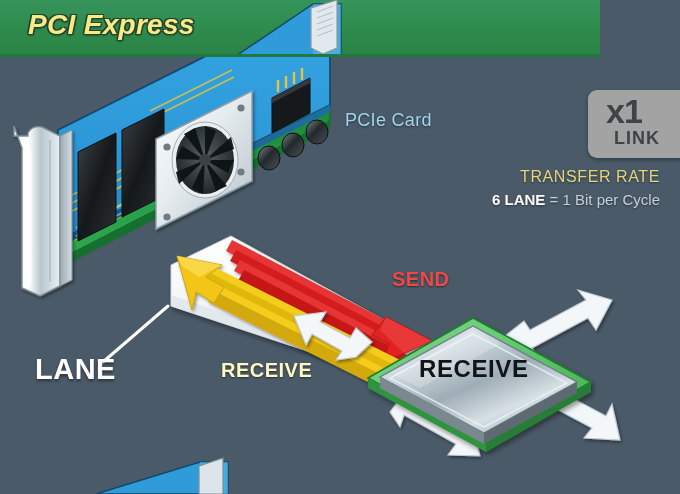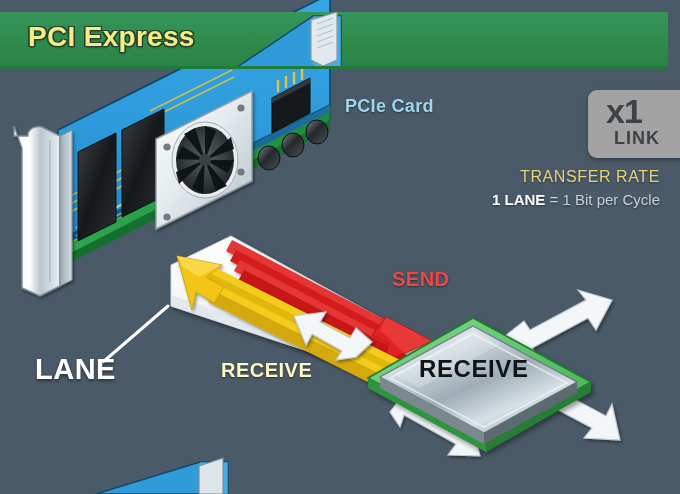--- a/index.html
+++ b/index.html
@@ -13,26 +13,27 @@
     height: 494px;
     overflow: hidden;
     background: #4a5a68;
     font-family: "Liberation Sans", sans-serif;
     user-select: none;
   }
 
   
   #header {
     position: absolute;
-    left: 0; top: 12px;
-    width: 668px; height: 57px;
+    left: 0; top: 0;
+    width: 600px; height: 57px;
     background: #2f8f4e;
     background: linear-gradient(180deg, #35945a 0%, #2e8b4c 55%, #2a8246 100%);
     overflow: hidden;
     z-index: 40;
+    font-style: italic;
   }
   #header-rule {
     position: absolute;
     left: 0; top: 54px;
     width: 680px; height: 3px;
     background: #1f7a3c;
   }
   #title-left {
     position: absolute;
     left: 28px; top: 9px;
@@ -53,22 +54,22 @@
     color: #e9fbe9;
     letter-spacing: 0.2px;
     text-shadow: 0 1px 2px rgba(0,0,0,.35);
   }
   
   #header-card { position: absolute; left: 225px; top: -4px; width: 150px; height: 66px; }
 
   
   #pcie-card-label {
     position: absolute;
-    left: 345px; top: 96px;
-    font-size: 18px; font-weight: bold;
+    left: 345px; top: 110px;
+    font-size: 18px; font-weight: normal;
     color: #a2d4ef;
     letter-spacing: .3px;
     text-shadow: 0 1px 2px rgba(0,0,0,.45);
     z-index: 30;
   }
   #send-label {
     position: absolute;
     left: 392px; top: 268px;
     font-size: 20px; font-weight: bold;
     color: #ef4747;
@@ -413,15 +414,15 @@
   <div id="receive-label">RECEIVE</div>
   <div id="lane-label">LANE</div>
   <div id="switch-label">RECEIVE</div>
 
   <div id="link-badge">
     <div class="x1">x1</div>
     <div class="link">LINK</div>
   </div>
 
   <div id="transfer-rate-title">TRANSFER RATE</div>
-  <div id="transfer-rate-detail"><span class="strong">1 LANE</span><span> = 1 Bit per Cycle</span></div>
+  <div id="transfer-rate-detail"><span class="strong">6 LANE</span><span> = 1 Bit per Cycle</span></div>
 
 </div>
 
 </body></html>

